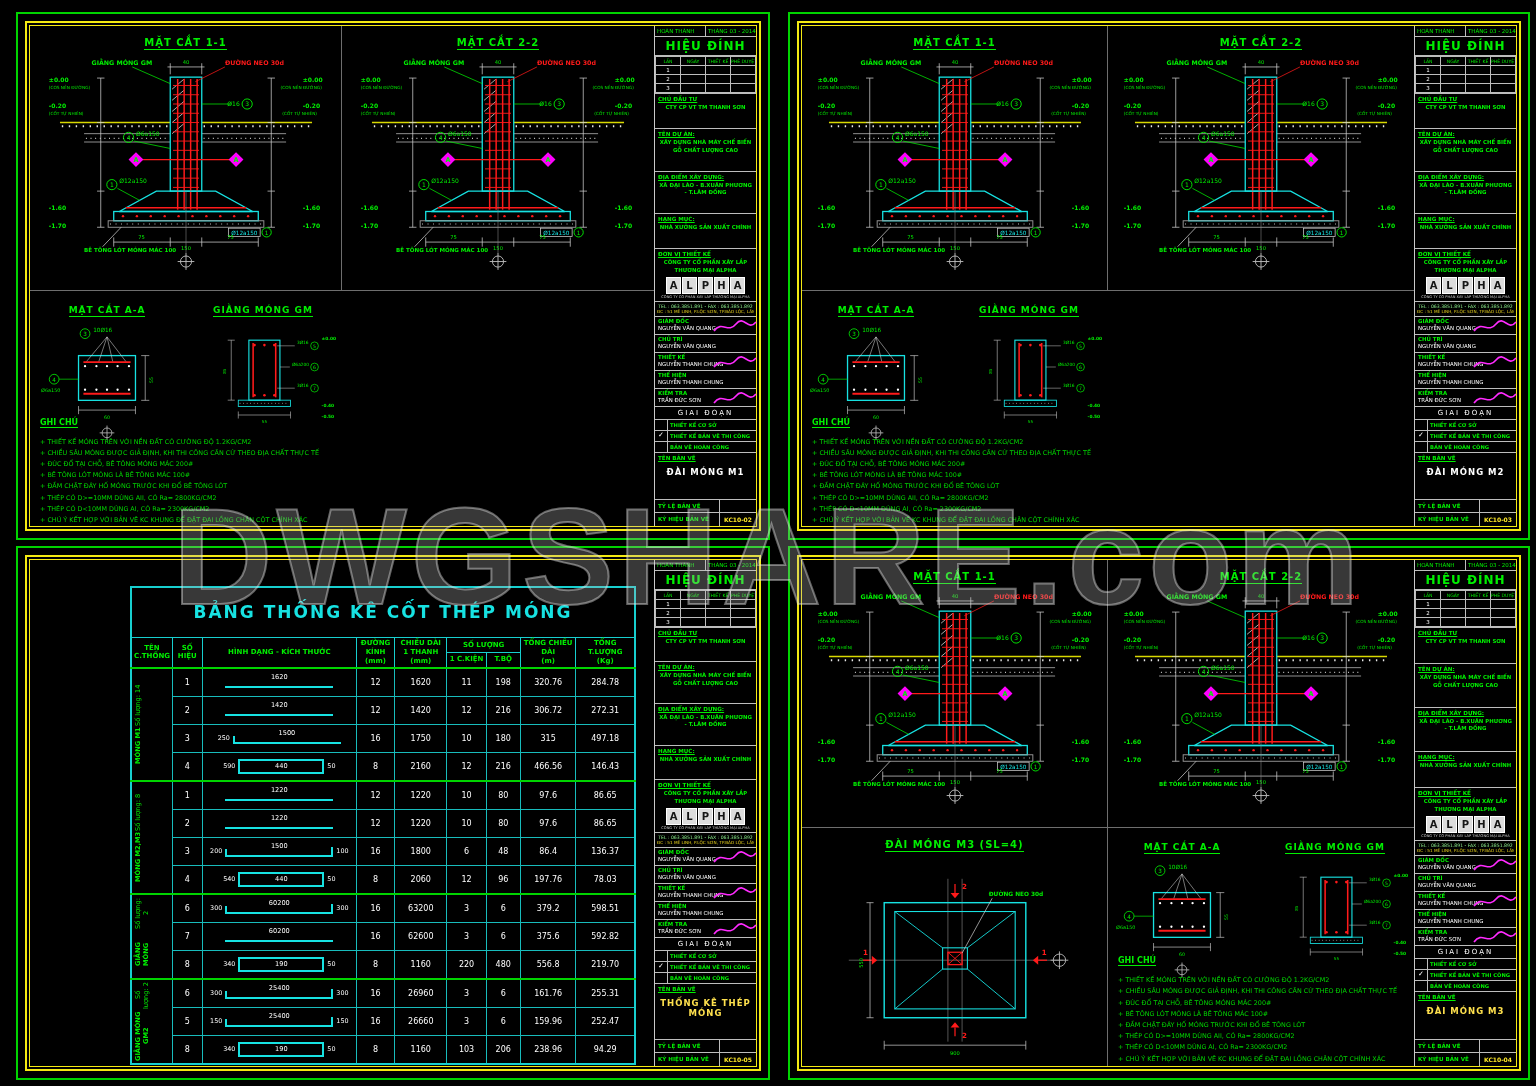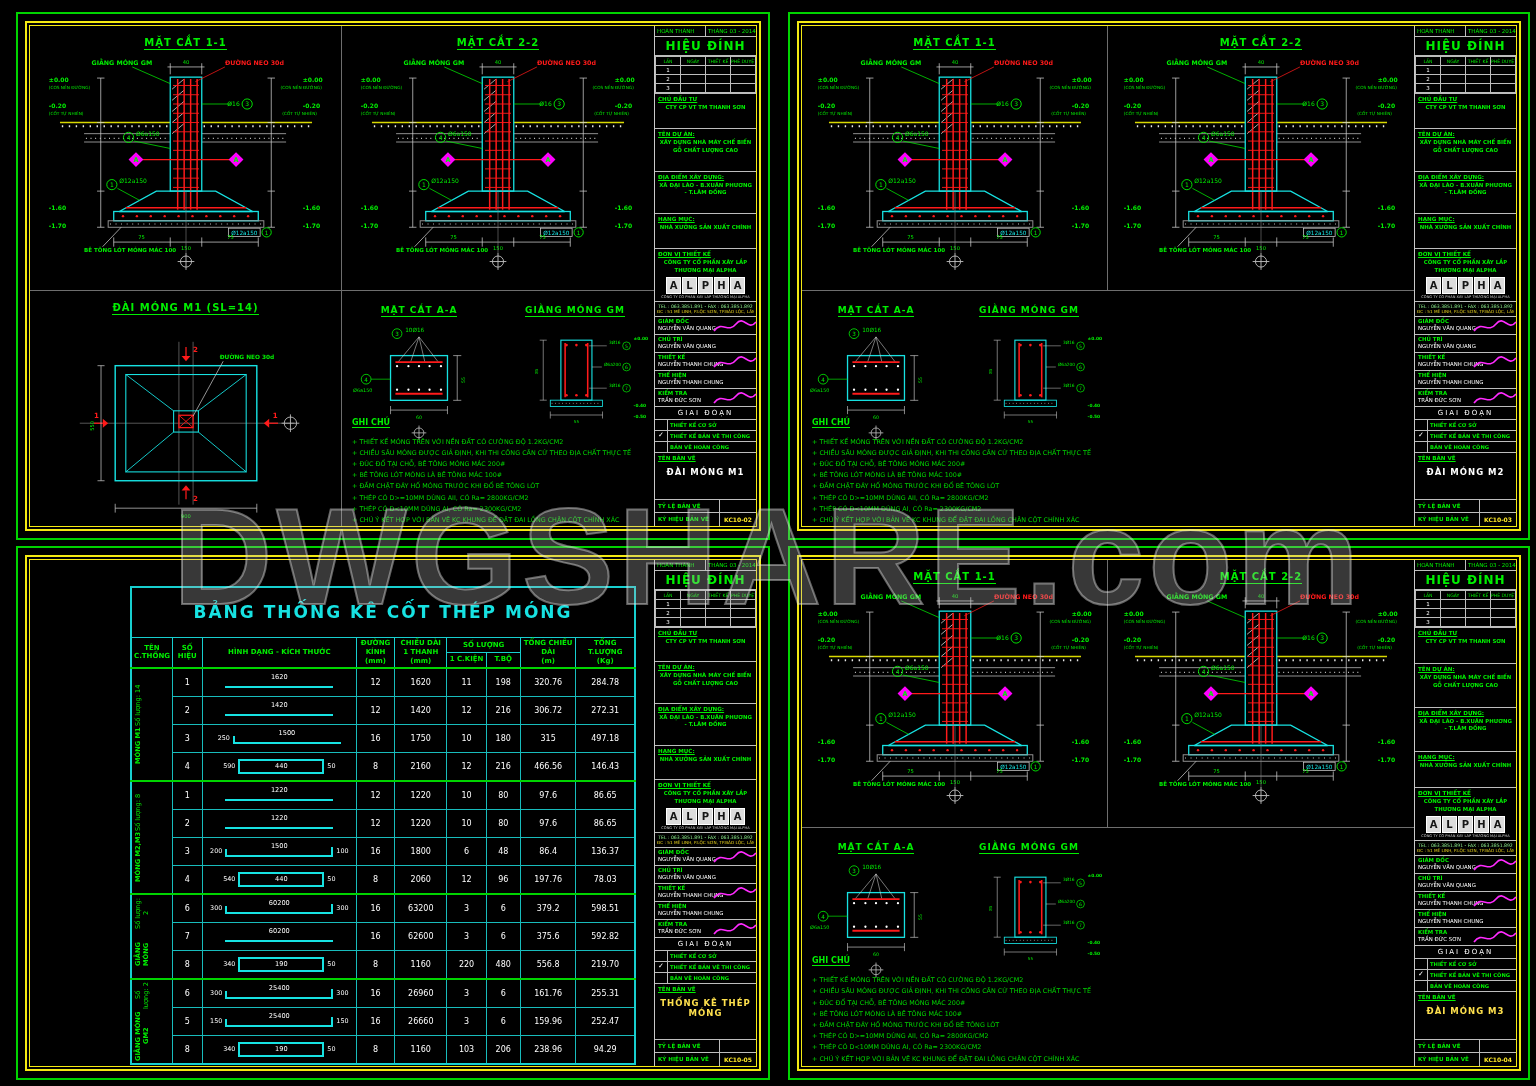--- a/index.html
+++ b/index.html
@@ -449,26 +449,20 @@
       <svg class="dsvg" width="278" height="218" viewBox="0 0 300 235">
                 <use href="#sym-section"></use>
               </svg>
     </div>
     <div class="dcell c2">
       <div class="dtitle">MẶT CẮT 2-2</div>
       <svg class="dsvg" width="278" height="218" viewBox="0 0 300 235">
                 <use href="#sym-section"></use>
               </svg>
     </div>
-    <div class="dcell c3">
-      <div class="dtitle">ĐÀI MÓNG M1 (SL=14)</div>
-      <svg class="dsvg" width="252" height="208" viewBox="0 0 280 235">
-                <use href="#sym-plan"></use>
-              </svg>
-    </div>
     <div class="dcell c4">
       <div class="half-row">
         <div class="mini">
           <div class="dtitle">MẶT CẮT A-A</div>
           <svg class="dsvg" width="146" height="122" viewBox="0 0 170 150">
                     <use href="#sym-aa"></use>
                   </svg>
         </div>
         <div class="mini">
           <div class="dtitle">GIẰNG MÓNG GM</div>
@@ -1227,20 +1221,26 @@
       <svg class="dsvg" width="278" height="218" viewBox="0 0 300 235">
                 <use href="#sym-section"></use>
               </svg>
     </div>
     <div class="dcell c2">
       <div class="dtitle">MẶT CẮT 2-2</div>
       <svg class="dsvg" width="278" height="218" viewBox="0 0 300 235">
                 <use href="#sym-section"></use>
               </svg>
     </div>
+    <div class="dcell c3">
+      <div class="dtitle">ĐÀI MÓNG M3 (SL=4)</div>
+      <svg class="dsvg" width="252" height="208" viewBox="0 0 280 235">
+                <use href="#sym-plan"></use>
+              </svg>
+    </div>
     <div class="dcell c4">
       <div class="half-row">
         <div class="mini">
           <div class="dtitle">MẶT CẮT A-A</div>
           <svg class="dsvg" width="146" height="122" viewBox="0 0 170 150">
                     <use href="#sym-aa"></use>
                   </svg>
         </div>
         <div class="mini">
           <div class="dtitle">GIẰNG MÓNG GM</div>

